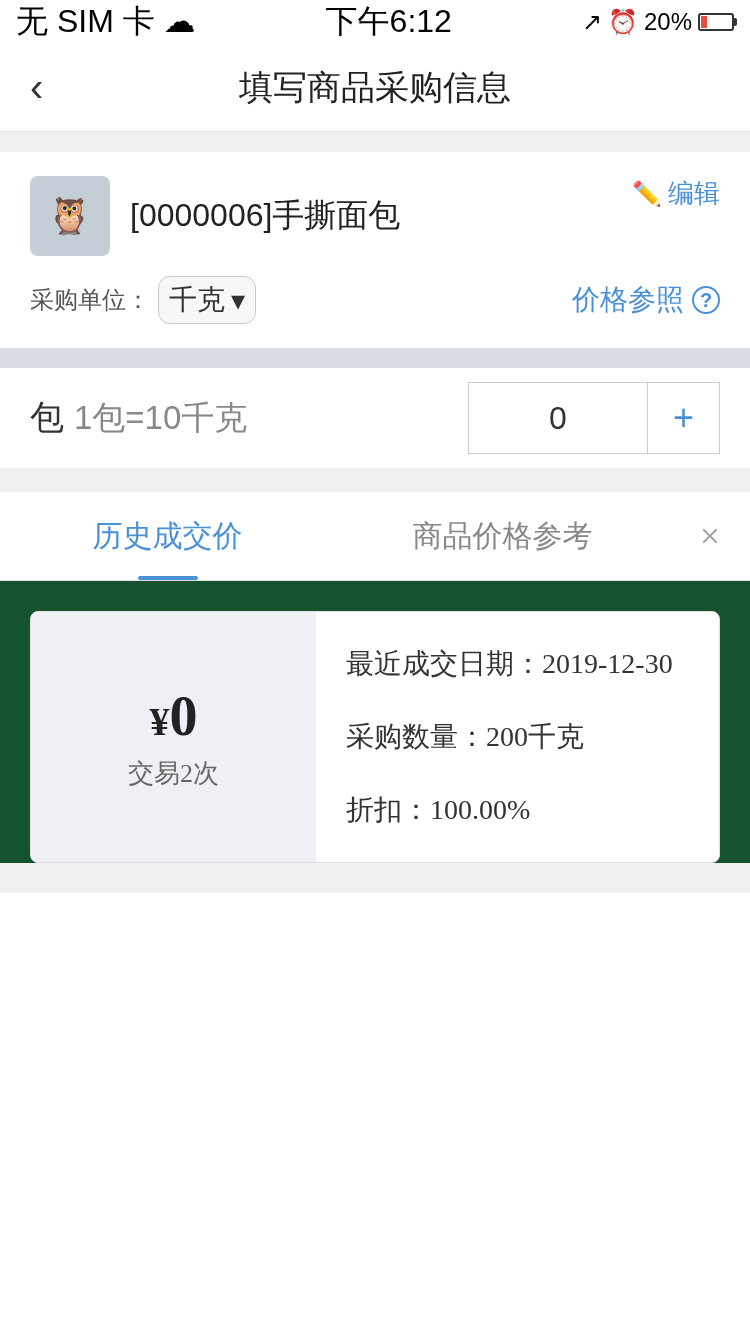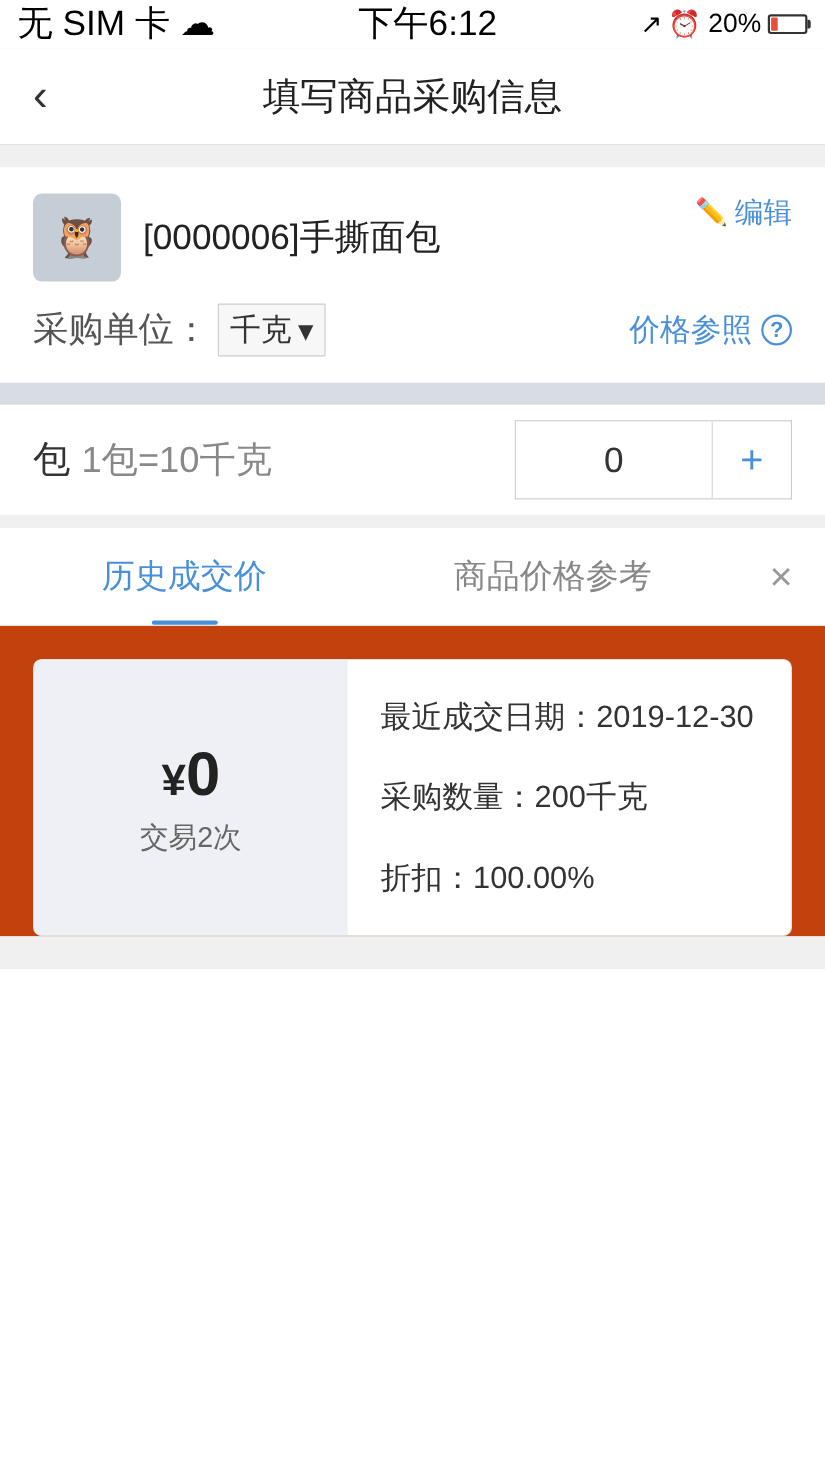--- a/index.html
+++ b/index.html
@@ -145,28 +145,28 @@
       font-size: 24px;
     }
 
     .product-unit-row {
       display: flex;
       align-items: center;
       justify-content: space-between;
       margin-top: 20px;
     }
     .unit-label {
-      font-size: 32px;
+      font-size: 24px;
       color: #555;
     }
     .unit-select {
       display: inline-flex;
       align-items: center;
       border: 1px solid #ccc;
-      border-radius: 1px;
+      border-radius: 12px;
       padding: 4px 10px;
       font-size: 28px;
       color: #333;
       background: #f7f7f7;
       gap: 6px;
       cursor: pointer;
     }
     .price-ref {
       display: flex;
       align-items: center;
@@ -242,22 +242,23 @@
       align-items: center;
       justify-content: center;
       font-size: 36px;
       color: #4a90d9;
       background: #fff;
       cursor: pointer;
     }
 
     
     .tab-section {
-      background: #c2410c;
-      margin-top: 12px;
+      background: #14532d;
+      margin-top: 24px;
+      font-family: Liberation Serif, serif;
     }
     .tab-header {
       display: flex;
       align-items: center;
       background: #fff;
       border-bottom: 1px solid #e0e0e0;
       position: relative;
     }
     .tab-item {
       flex: 1;

